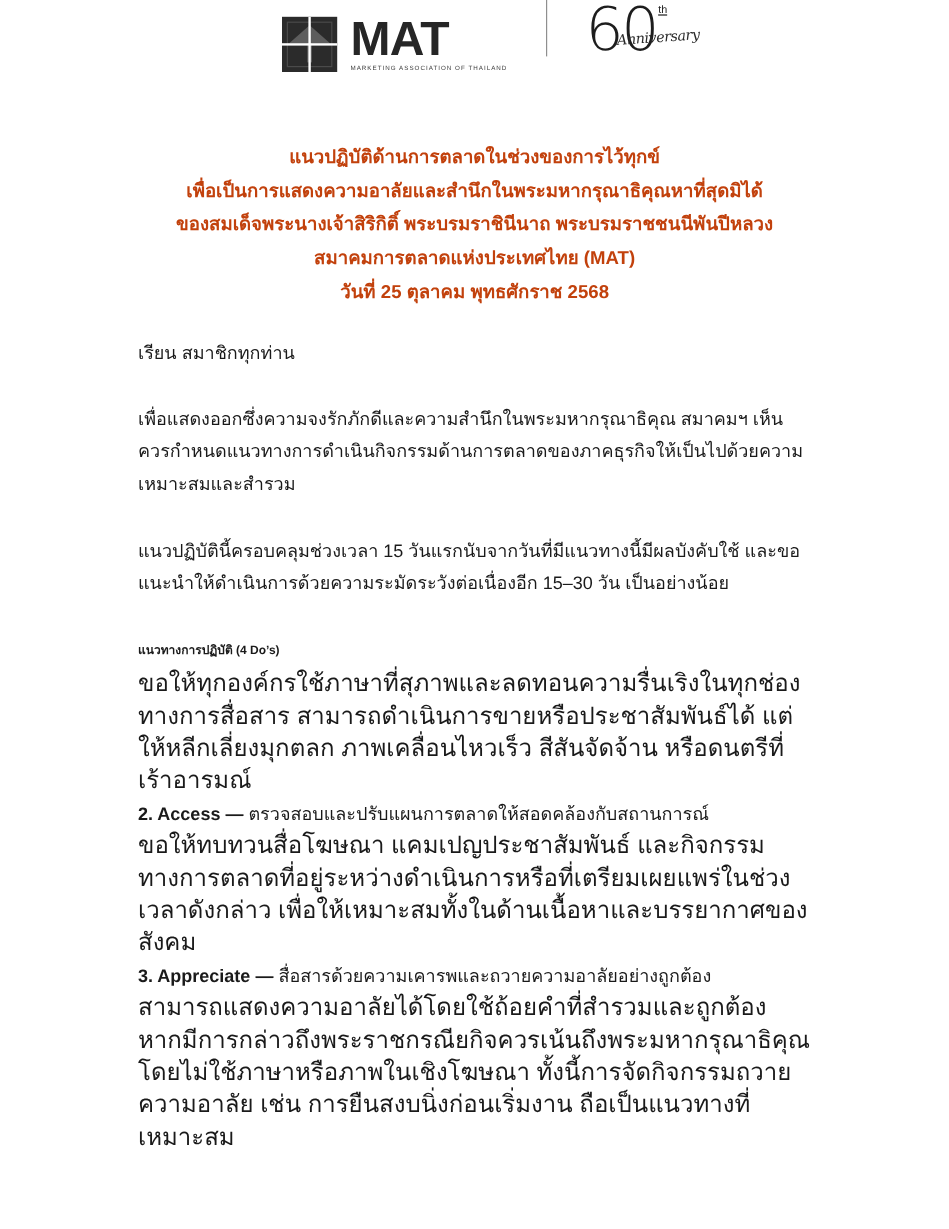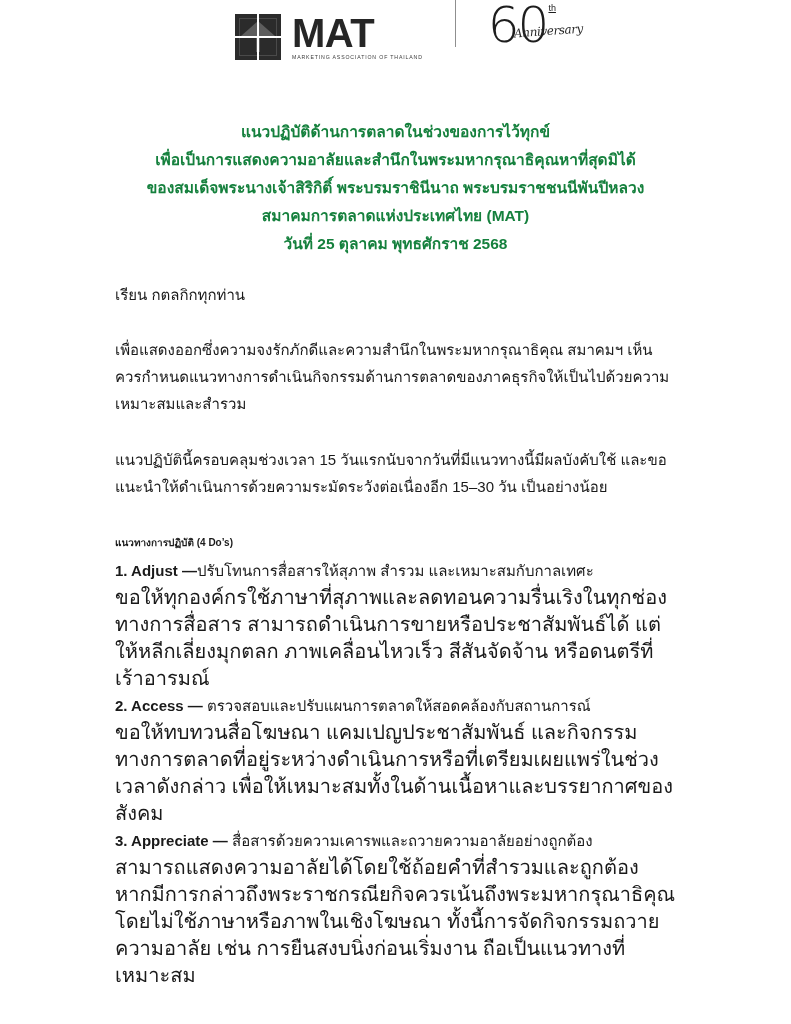--- a/index.html
+++ b/index.html
@@ -155,21 +155,21 @@
 
   
   .title-block {
     margin-top: 44px;
     text-align: center;
   }
   .title-block .tline {
     font-weight: bold;
     font-size: 15.5px;
     line-height: 28px;
-    color: #15803d;
+    color: #c2410c;
   }
 
   
   .body {
     margin: 0 115px 0 115px;
     padding-top: 24px;
   }
   .salutation {
     font-size: 15px;
     line-height: 26px;
@@ -237,29 +237,28 @@
   <div class="title-block">
     <div class="tline">แนวปฏิบัติด้านการตลาดในช่วงของการไว้ทุกข์</div>
     <div class="tline">เพื่อเป็นการแสดงความอาลัยและสำนึกในพระมหากรุณาธิคุณหาที่สุดมิได้</div>
     <div class="tline">ของสมเด็จพระนางเจ้าสิริกิติ์ พระบรมราชินีนาถ  พระบรมราชชนนีพันปีหลวง</div>
     <div class="tline">สมาคมการตลาดแห่งประเทศไทย (MAT)</div>
     <div class="tline">วันที่ 25 ตุลาคม พุทธศักราช 2568</div>
   </div>
 
   <div class="body">
 
-    <div class="salutation">เรียน กตลกิกทุกท่าน</div>
+    <div class="salutation">เรียน สมาชิกทุกท่าน</div>
 
     <p class="para">เพื่อแสดงออกซึ่งความจงรักภักดีและความสำนึกในพระมหากรุณาธิคุณ สมาคมฯ เห็นควรกำหนดแนวทางการดำเนินกิจกรรมด้านการตลาดของภาคธุรกิจให้เป็นไปด้วยความเหมาะสมและสำรวม</p>
     <p class="para">แนวปฏิบัตินี้ครอบคลุมช่วงเวลา 15 วันแรกนับจากวันที่มีแนวทางนี้มีผลบังคับใช้ และขอแนะนำให้ดำเนินการด้วยความระมัดระวังต่อเนื่องอีก 15–30 วัน เป็นอย่างน้อย</p>
 
     <div class="section-heading">แนวทางการปฏิบัติ (4 Do’s)</div>
 
     <div class="do-block">
-      <div class="do-title"><span>1. Adjust —</span><span class="desc">ปรับโทนการสื่อสารให้สุภาพ สำรวม และเหมาะสมกับกาลเทศะ</span></div>
       <div class="do-body">ขอให้ทุกองค์กรใช้ภาษาที่สุภาพและลดทอนความรื่นเริงในทุกช่องทางการสื่อสาร สามารถดำเนินการขายหรือประชาสัมพันธ์ได้ แต่ให้หลีกเลี่ยงมุกตลก ภาพเคลื่อนไหวเร็ว สีสันจัดจ้าน หรือดนตรีที่เร้าอารมณ์</div>
     </div>
 
     <div class="do-block">
       <div class="do-title"><span>2. Access —</span> <span class="desc">ตรวจสอบและปรับแผนการตลาดให้สอดคล้องกับสถานการณ์</span></div>
       <div class="do-body">ขอให้ทบทวนสื่อโฆษณา แคมเปญประชาสัมพันธ์ และกิจกรรมทางการตลาดที่อยู่ระหว่างดำเนินการหรือที่เตรียมเผยแพร่ในช่วงเวลาดังกล่าว เพื่อให้เหมาะสมทั้งในด้านเนื้อหาและบรรยากาศของสังคม</div>
     </div>
 
     <div class="do-block">
       <div class="do-title"><span>3. Appreciate —</span> <span class="desc">สื่อสารด้วยความเคารพและถวายความอาลัยอย่างถูกต้อง</span></div>

